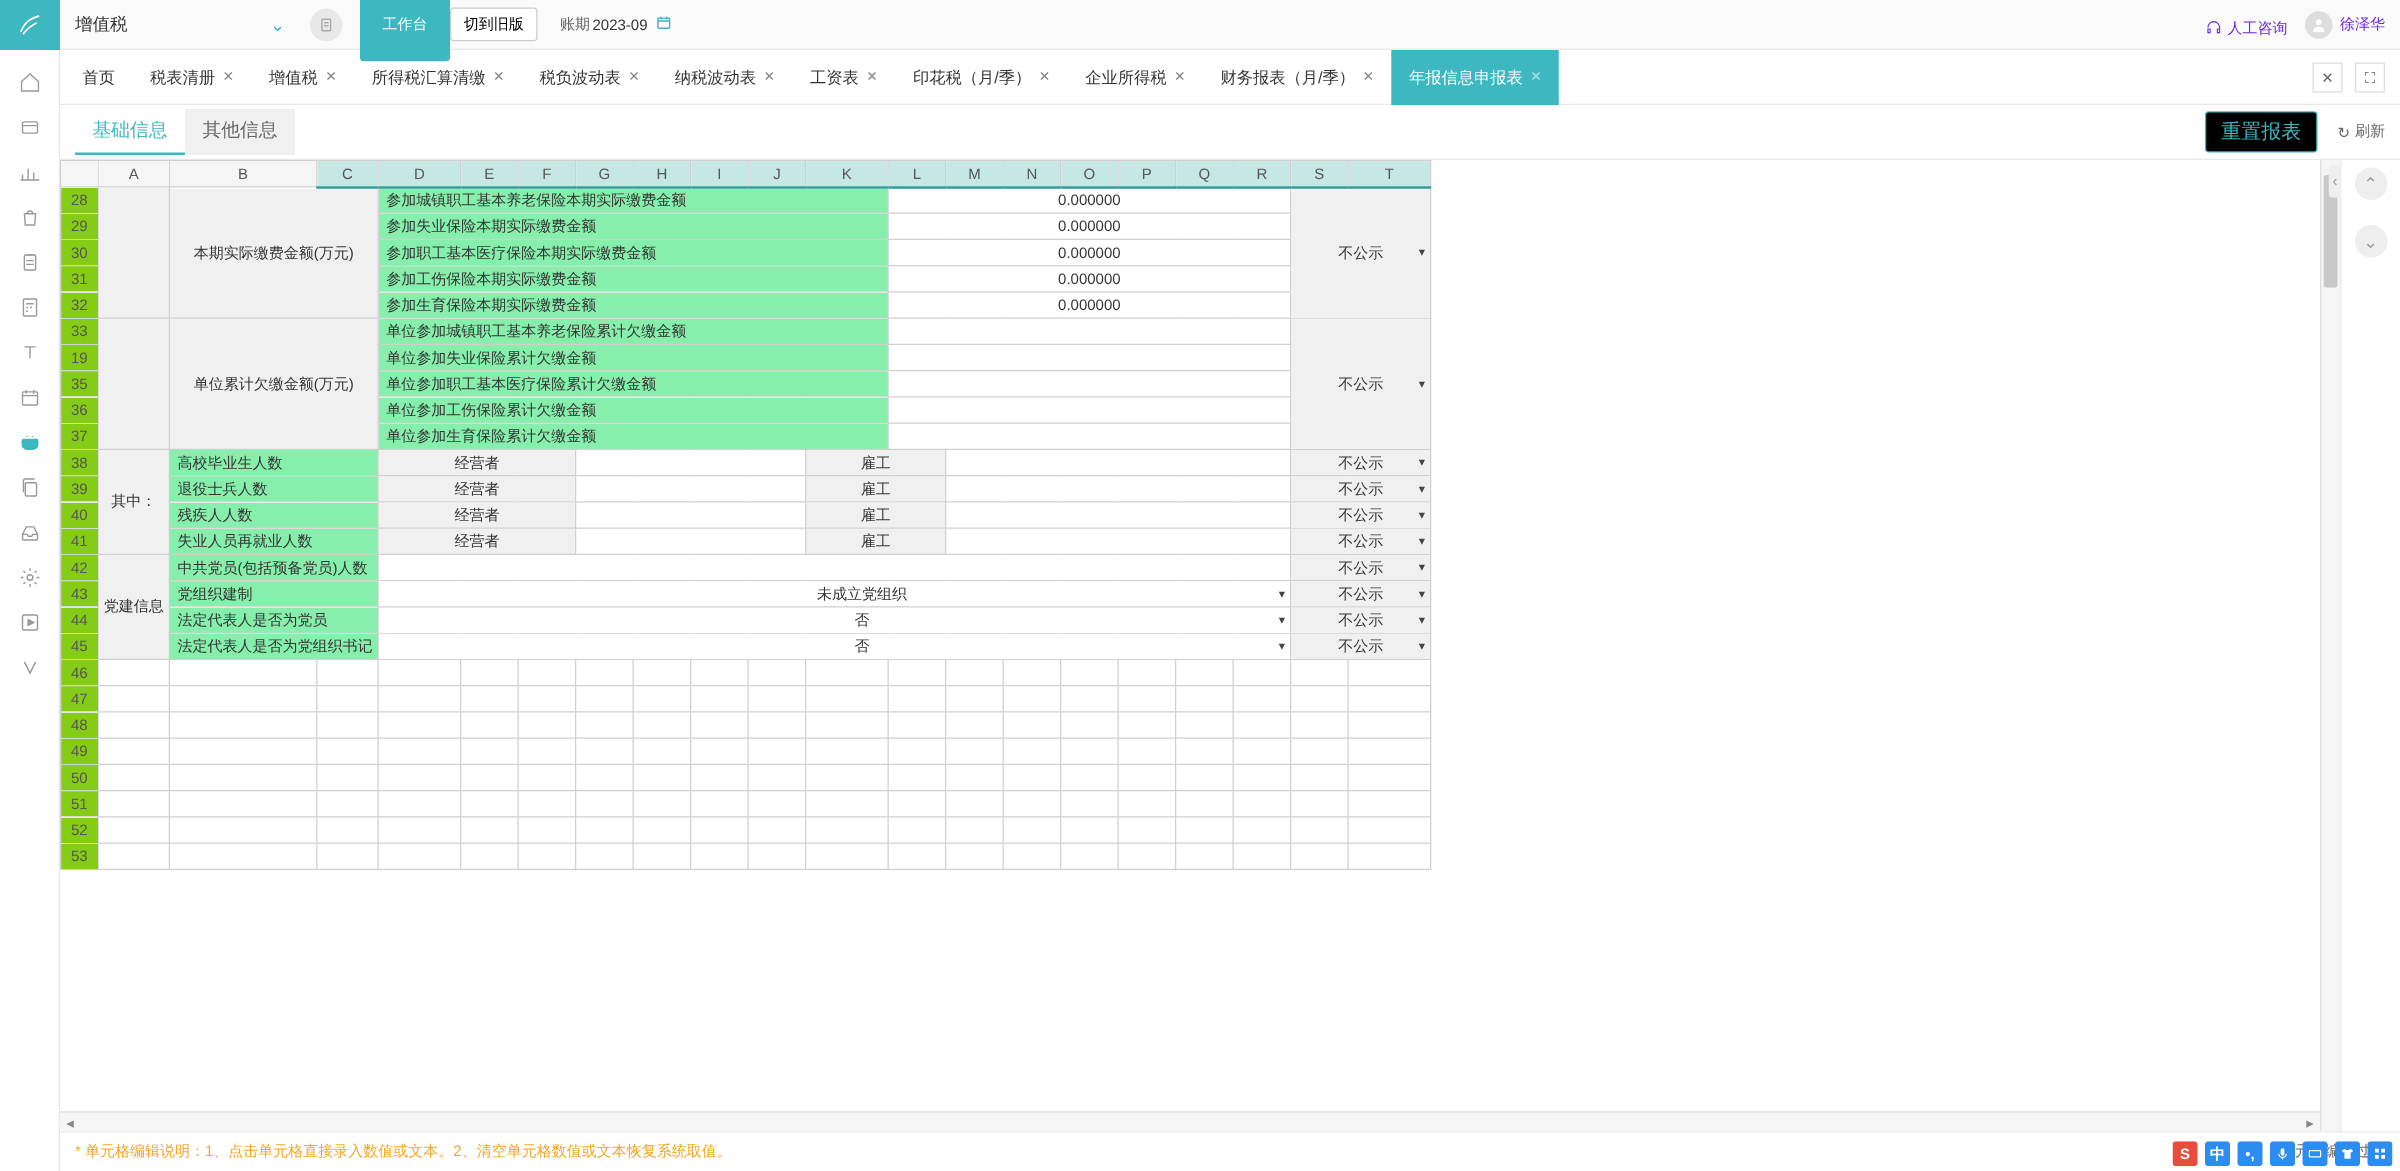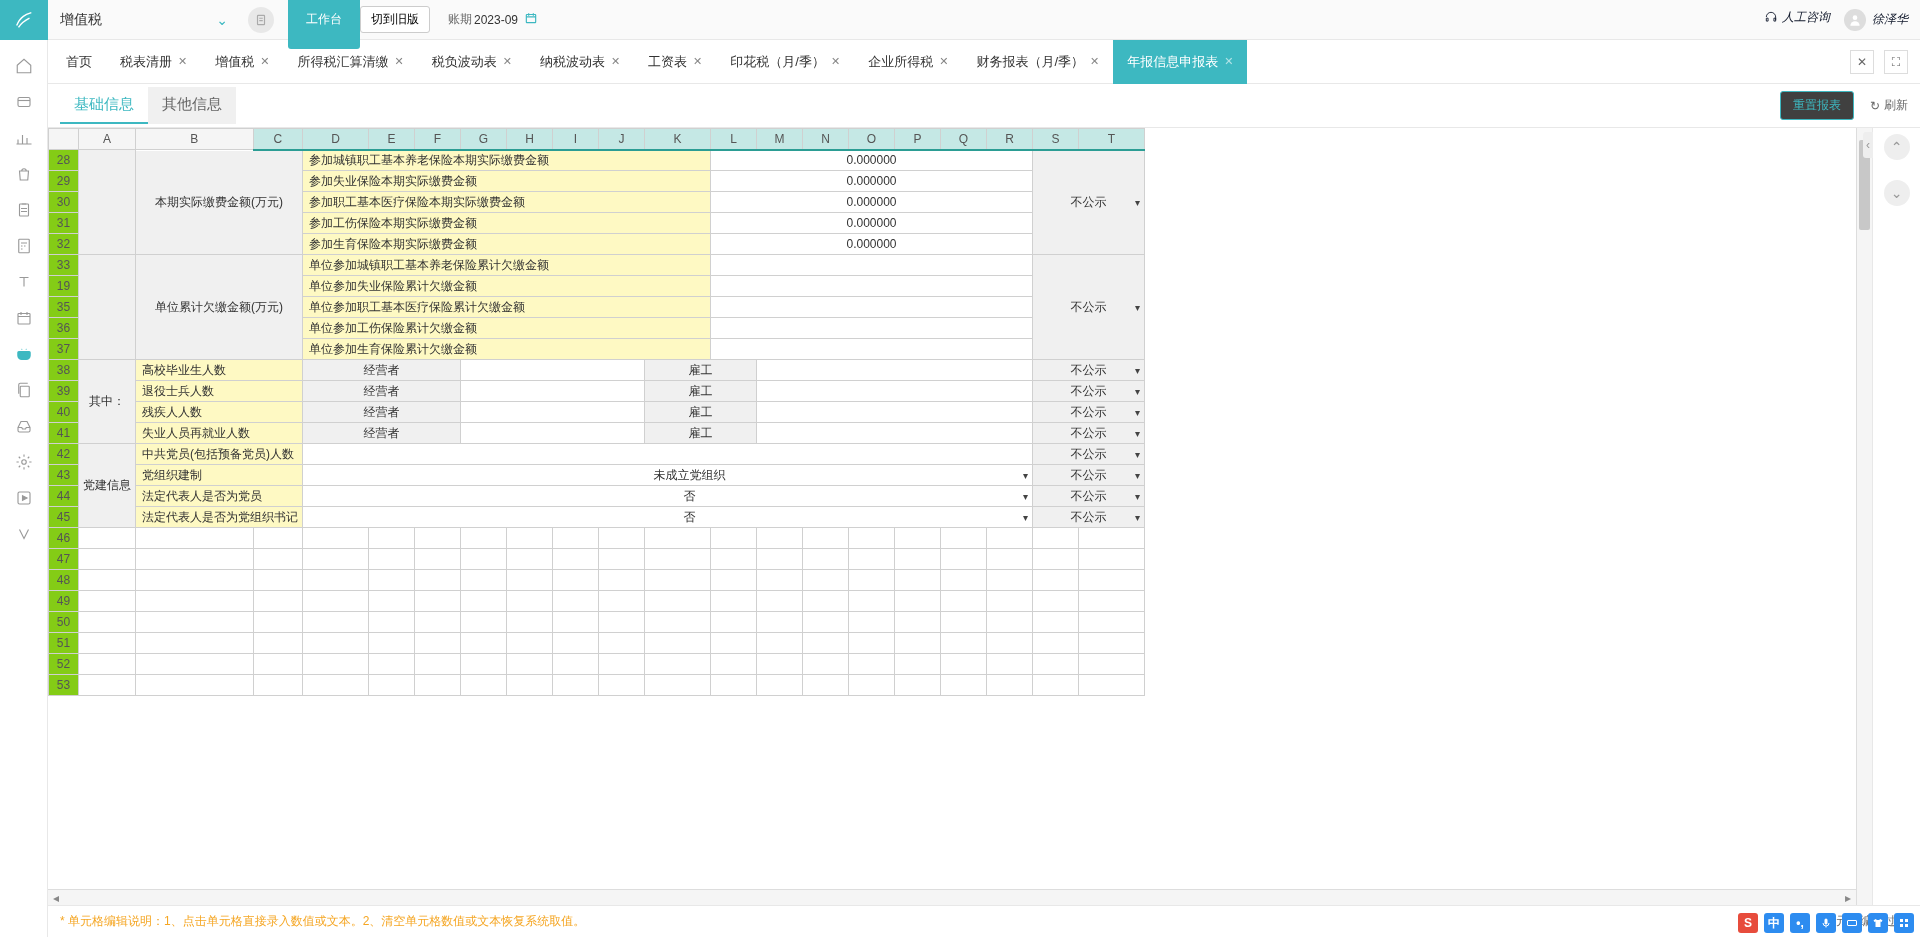--- a/index.html
+++ b/index.html
@@ -21,54 +21,54 @@
 
 .header { height: 40px; display: flex; align-items: center; padding: 0 12px; border-bottom: 1px solid #e8e8e8; background: #fafafa; }
 .header-title { font-size: 14px; color: #333; margin-right: 8px; min-width: 180px; display: flex; align-items: center; }
 .dropdown-caret { color: #3db8c1; margin-left: auto; margin-right: 12px; font-size: 14px; }
 .doc-icon-btn { width: 26px; height: 26px; border-radius: 50%; background: #e8e8e8; display: flex; align-items: center; justify-content: center; margin-right: 14px; color: #aaa; }
 .btn-workbench { background: #3db8c1; color: #fff; border: none; padding: 21px 18px; border-radius: 3px; font-size: 12px; cursor: pointer; }
 .btn-switch { background: #fff; border: 1px solid #ccc; padding: 4px 10px; border-radius: 3px; font-size: 12px; cursor: pointer; margin-right: 18px; }
 .period-label { color: #666; margin-right: 2px; }
 .period-value { color: #333; margin-right: 6px; }
 .calendar-icon { color: #3db8c1; }
-.header-right { margin-left: auto; display: flex; align-items: flex-start; gap: 14px; color: #0f172a; font-style: italic; }
+.header-right { margin-left: auto; display: flex; align-items: flex-end; gap: 14px; color: #6d28d9; }
 .user-area { display: flex; align-items: center; gap: 6px; }
 .avatar { width: 22px; height: 22px; border-radius: 50%; background: #ddd; display: flex; align-items: center; justify-content: center; color: #fff; }
 
 
 .tabs { height: 44px; display: flex; align-items: center; border-bottom: 1px solid #e8e8e8; padding: 0 4px; position: relative; }
 .tab { padding: 0 14px; height: 44px; display: flex; align-items: center; gap: 6px; color: #333; cursor: pointer; font-size: 13px; white-space: nowrap; }
 .tab.active { background: #3db8c1; color: #fff; }
 .tab-close { font-size: 11px; color: inherit; opacity: 0.6; }
 .tabs-right { margin-left: auto; display: flex; align-items: center; gap: 10px; padding-right: 8px; }
 .tabs-right-btn { width: 24px; height: 24px; display: flex; align-items: center; justify-content: center; border: 1px solid #ddd; cursor: pointer; color: #666; }
 
 
 .subrow { height: 44px; display: flex; align-items: center; border-bottom: 1px solid #e8e8e8; padding: 0 12px; }
 .subtabs { display: flex; }
 .subtab { padding: 8px 14px; cursor: pointer; font-size: 15px; }
 .subtab.inactive { background: #f0f0f0; color: #666; }
 .subtab.active { color: #3db8c1; border-bottom: 2px solid #3db8c1; background: #fff; }
 .subrow-right { margin-left: auto; display: flex; align-items: center; gap: 16px; }
-.btn-reset { border: 1px solid #3db8c1; color: #3db8c1; background: #404040; padding: 5px 12px; border-radius: 3px; cursor: pointer; font-size: 12px; }
+.btn-reset { border: 1px solid #3db8c1; color: #3db8c1; background: #000000; padding: 5px 12px; border-radius: 3px; cursor: pointer; font-size: 16px; }
 .btn-refresh { color: #666; cursor: pointer; display: flex; align-items: center; gap: 4px; font-size: 12px; }
 
 
 .sheet-wrap { flex: 1; display: flex; min-height: 0; position: relative; }
 .sheet { flex: 1; overflow: hidden; position: relative; display: flex; flex-direction: column; }
 .sheet-inner { flex: 1; overflow: auto; position: relative; }
 .grid { border-collapse: collapse; table-layout: fixed; }
 .grid th, .grid td { border: 1px solid #d0d0d0; height: 21px; padding: 0 4px; font-size: 12px; background: #fff; overflow: hidden; text-overflow: ellipsis; white-space: nowrap; }
 .grid thead th { background: #f5f5f5; color: #555; font-weight: normal; text-align: center; position: sticky; top: 0; z-index: 2; }
 .grid thead th.sel { background: #c5e8e5; border-bottom: 2px solid #2b9d94; }
 .grid .rownum { background: #84cc16; text-align: center; color: #555; width: 30px; position: sticky; left: 0; z-index: 1; }
 .grid .corner { background: #f5f5f5; width: 30px; position: sticky; left: 0; top: 0; z-index: 3; }
 .grid td.label { background: #f0f0f0; text-align: center; }
-.grid td.label-left { background: #fef9c3; text-align: left; padding-left: 6px; }
+.grid td.label-left { background: #86efac; text-align: left; padding-left: 6px; }
 .grid td.val-right { text-align: center; }
 .grid td.val-center { text-align: center; padding-left: 48px; }
 .grid td.dd { text-align: center; position: relative; }
 .grid td.dd::after { content: "▾"; position: absolute; right: 4px; top: 50%; transform: translateY(-50%); color: #444; font-size: 10px; }
 .hscroll { height: 16px; border-top: 1px solid #ddd; background: #f5f5f5; display: flex; align-items: center; }
 .hscroll-arrow { width: 16px; text-align: center; color: #888; cursor: pointer; }
 
 
 .vscroll { width: 16px; background: #f5f5f5; border-left: 1px solid #ddd; position: relative; }
 .vscroll-thumb { position: absolute; left: 2px; right: 2px; top: 12px; height: 90px; background: #c8c8c8; border-radius: 2px; }

